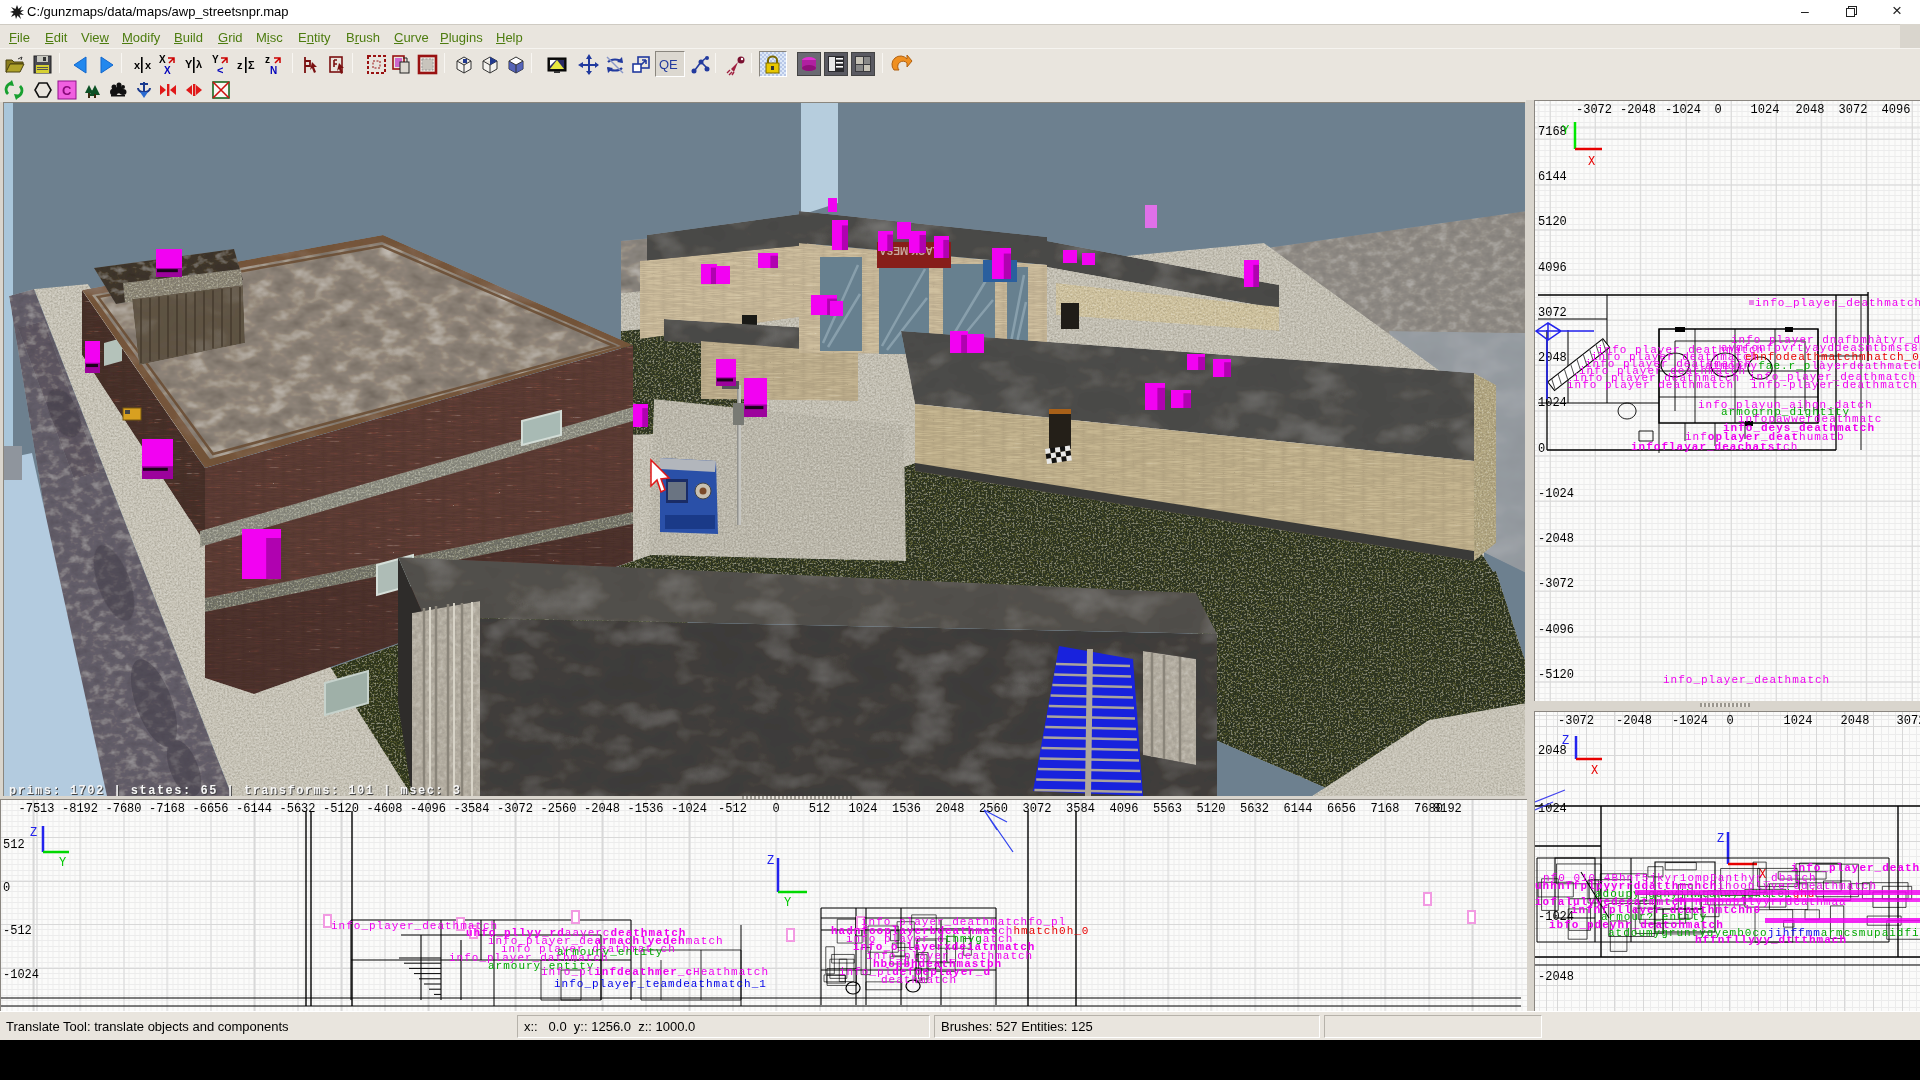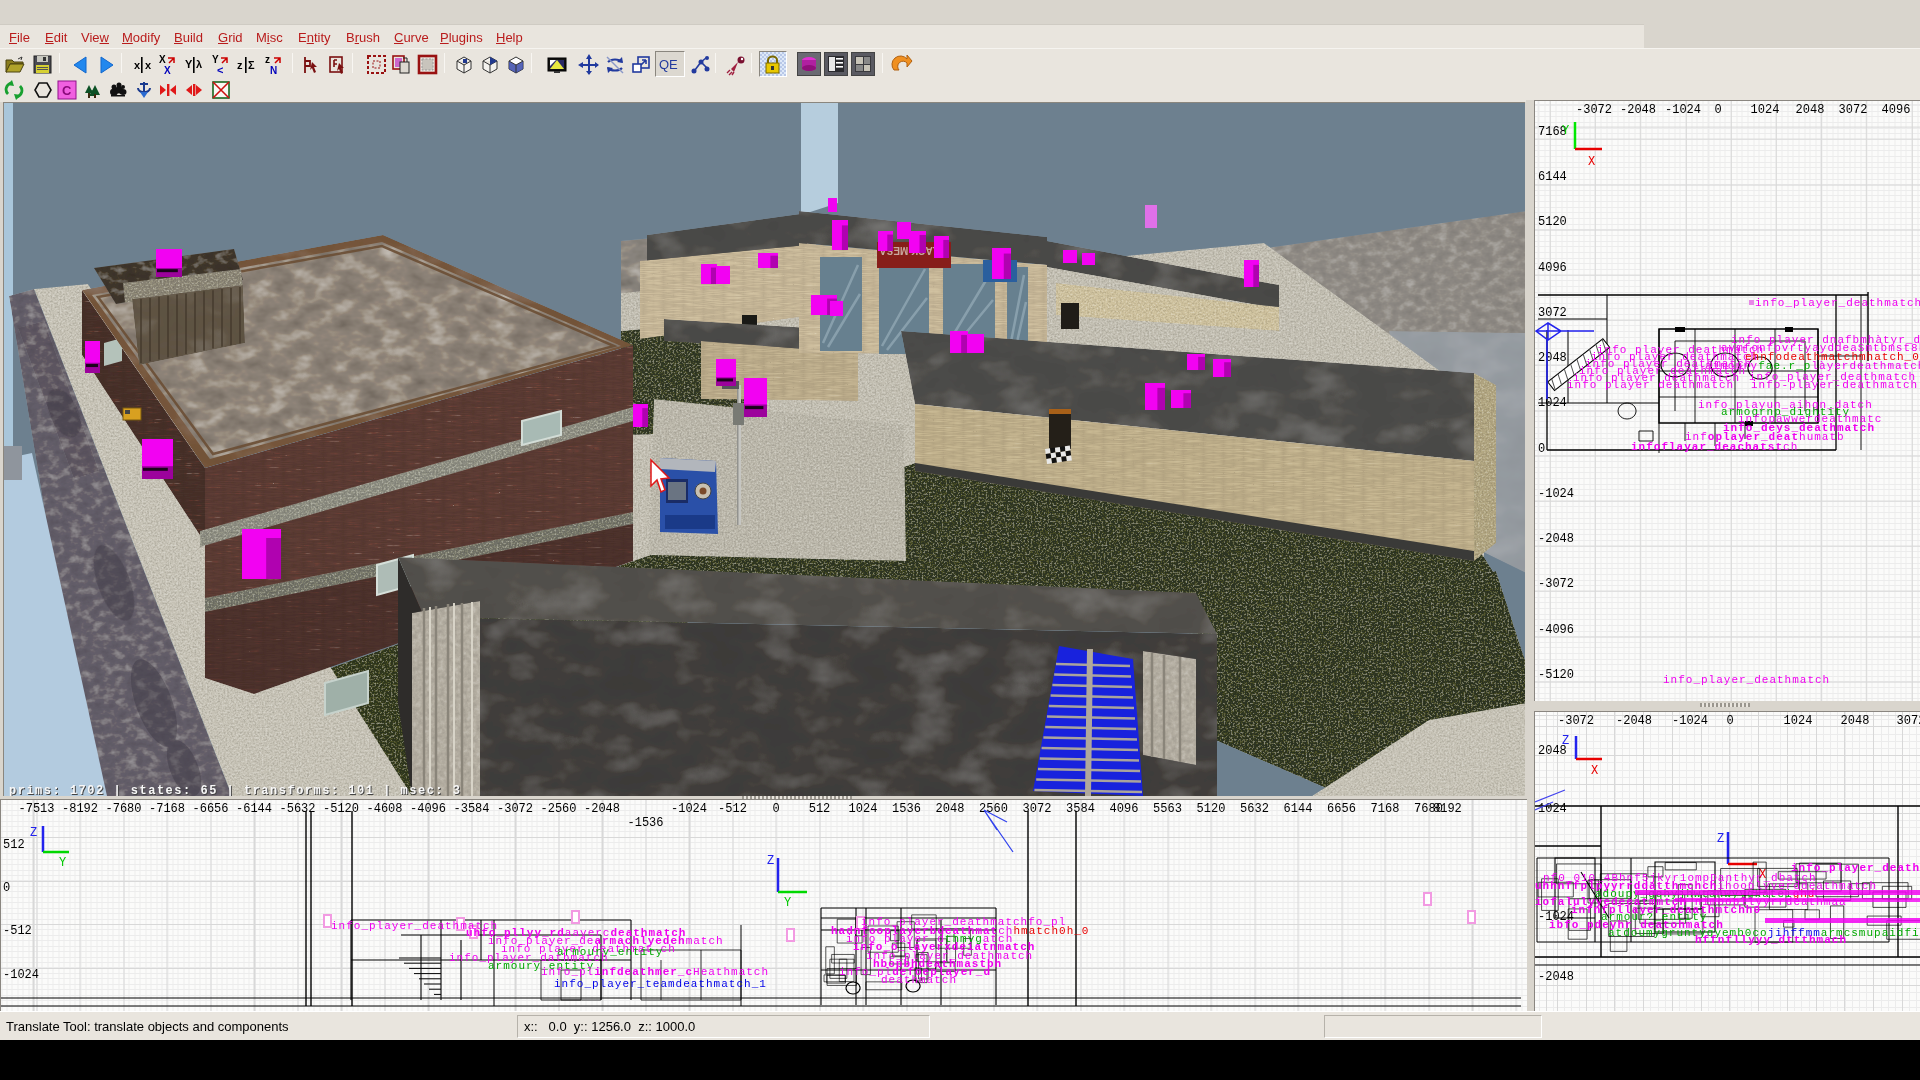--- a/index.html
+++ b/index.html
@@ -1,20 +1,20 @@
 <!DOCTYPE html>
 <html><head><meta charset="utf-8">
 <style>
 *{margin:0;padding:0;box-sizing:border-box}
 html,body{width:1920px;height:1080px;overflow:hidden;background:#000}
 #root{position:absolute;top:0;left:0;width:1920px;height:1080px;font-family:"Liberation Sans",sans-serif;background:#d9d5cd}
 #titlebar{position:absolute;top:0;left:0;width:1920px;height:24px;background:#fff}
 #title{position:absolute;left:27px;top:4px;font-size:13px;color:#000}
 .winbtn{position:absolute;top:0;width:46px;height:24px;color:#222;text-align:center;line-height:22px;font-size:14px}
-#menubar{position:absolute;top:24px;left:0;width:1644px;height:24px;background:#e9e5de;border-top:1px solid #cfcbc3;font-size:13px;color:#b91c1c}
+#menubar{position:absolute;top:24px;left:0;width:1900px;height:24px;background:#e9e5de;border-top:1px solid #cfcbc3;font-size:13px;color:#4d7c0f}
 .mi{position:absolute;top:5px}
 #tb1{position:absolute;top:48px;left:0;width:1920px;height:30px;background:#e9e5de;border-top:1px solid #f6f4f0}
 #tb2{position:absolute;top:78px;left:0;width:1920px;height:24px;background:#e9e5de}
 .ic{position:absolute}
 .tsep{position:absolute;top:4px;width:1px;height:20px;background:#c9c5bd;border-right:1px solid #f8f6f2}
 #view3d{position:absolute;top:102px;left:3px;width:1522px;height:694px;background:#6d808f;overflow:hidden;border-top:1px solid #8a867e;border-left:1px solid #8a867e}
 .panel2d{position:absolute;background:#fbfbfa;overflow:hidden;border-top:1px solid #8a8680;border-left:1px solid #8a8680}
 #panelTR{top:100px;left:1534px;width:386px;height:601px}
 #panelBR{top:711px;left:1534px;width:386px;height:300px}
 #panelBL{top:799px;left:0px;width:1527px;height:213px}
@@ -28,20 +28,32 @@
 .g{color:#00a800}.bb{color:#0000e8}.rr{color:#e80000}
 #statusbar{position:absolute;top:1011px;left:0;width:1920px;height:29px;background:#e9e5de;border-top:1px solid #fff;font-size:13px;color:#000}
 .sbox{position:absolute;top:3px;height:23px;border:1px solid;border-color:#b6b2aa #fff #fff #b6b2aa;font-size:13px;padding:3px 6px;white-space:nowrap}
 #blackbar{position:absolute;top:1040px;left:0;width:1920px;height:40px;background:#000}
 #prims{position:absolute;left:5px;top:681px;font-family:"Liberation Mono",monospace;font-size:12px;font-weight:bold;color:#f8f8f8;text-shadow:1px 1px 0 #444;letter-spacing:1.5px}
 .splitter{position:absolute;background:#d9d5cd}
 .dots{position:absolute;background:repeating-linear-gradient(90deg,#9a968e 0 2px,#e9e5de 2px 4px)}
 </style></head>
 <body>
 <div id="root">
+<div id="titlebar">
+<svg style="position:absolute;left:9px;top:4px" width="16" height="16" viewBox="0 0 16 16">
+        <path d="M8 1 L9.5 5 L13 2 L11 6.5 L15 6 L11.5 8.5 L15 11 L10.5 10.5 L12 15 L8.5 11.5 L7 15 L6 11 L2 13 L4.5 9 L1 8 L5 6.5 L2 3 L6.5 5 Z" fill="#1a1a1a"></path>
+      </svg>
+<div id="title">C:/gunzmaps/data/maps/awp_streetsnpr.map</div>
+<div class="winbtn" style="left:1782px">–</div>
+<div class="winbtn" style="left:1828px"><svg width="11" height="11" viewBox="0 0 11 11" style="margin-top:6px">
+          <rect x="2.5" y="0.5" width="8" height="8" fill="none" stroke="#222"></rect>
+          <rect x="0.5" y="2.5" width="8" height="8" fill="#fff" stroke="#222"></rect>
+        </svg></div>
+<div class="winbtn" style="left:1874px;font-size:17px">×</div>
+</div>
 <div id="menubar">
 <div class="mi" style="left:9px"><u>F</u>ile</div>
 <div class="mi" style="left:45px"><u>E</u>dit</div>
 <div class="mi" style="left:81px">Vie<u>w</u></div>
 <div class="mi" style="left:122px"><u>M</u>odify</div>
 <div class="mi" style="left:174px"><u>B</u>uild</div>
 <div class="mi" style="left:218px"><u>G</u>rid</div>
 <div class="mi" style="left:256px">M<u>i</u>sc</div>
 <div class="mi" style="left:298px">E<u>n</u>tity</div>
 <div class="mi" style="left:346px">B<u>r</u>ush</div>
@@ -614,21 +626,21 @@
       <div class="rl" style="left:191.5px;top:2px">-6656</div>
       <div class="rl" style="left:235px;top:2px">-6144</div>
       <div class="rl" style="left:278.5px;top:2px">-5632</div>
       <div class="rl" style="left:322px;top:2px">-5120</div>
       <div class="rl" style="left:365.5px;top:2px">-4608</div>
       <div class="rl" style="left:409px;top:2px">-4096</div>
       <div class="rl" style="left:452.5px;top:2px">-3584</div>
       <div class="rl" style="left:496px;top:2px">-3072</div>
       <div class="rl" style="left:539.5px;top:2px">-2560</div>
       <div class="rl" style="left:583px;top:2px">-2048</div>
-      <div class="rl" style="left:626.5px;top:16px">-1536</div>
+      <div class="rl" style="left:626.5px;top:2px">-1536</div>
       <div class="rl" style="left:670px;top:2px">-1024</div>
       <div class="rl" style="left:717.1px;top:2px">-512</div>
       <div class="rl" style="left:771.4px;top:2px">0</div>
       <div class="rl" style="left:807.7px;top:2px">512</div>
       <div class="rl" style="left:847.6px;top:2px">1024</div>
       <div class="rl" style="left:891.1px;top:2px">1536</div>
       <div class="rl" style="left:934.6px;top:2px">2048</div>
       <div class="rl" style="left:978.1px;top:2px">2560</div>
       <div class="rl" style="left:1021.6px;top:2px">3072</div>
       <div class="rl" style="left:1065.1px;top:2px">3584</div>
@@ -686,15 +698,16 @@
       <div class="m" style="left:852px;top:141px"><b>info_o_layerxdeiatnmatch</b></div>
       <div class="m" style="left:865px;top:150px">info_player_deathmatch</div>
       <div class="m" style="left:872px;top:158px"><b>hbopbhdeathmastbh</b></div>
       <div class="m" style="left:838px;top:166px">info_pl<b>defoeplayer_d</b></div>
       <div class="m" style="left:880px;top:174px">deathmatch</div>
     </div>
 
 <div id="statusbar">
 <div style="position:absolute;left:6px;top:7px">Translate Tool: translate objects and components</div>
 <div class="sbox" style="left:517px;width:413px">x::&nbsp;&nbsp;&nbsp;0.0&nbsp; y:: 1256.0&nbsp; z:: 1000.0</div>
+<div class="sbox" style="left:934px;width:386px">Brushes: 527 Entities: 125</div>
 <div class="sbox" style="left:1324px;width:218px"></div>
 </div>
 <div id="blackbar"></div>
 </div>
 </body></html>

